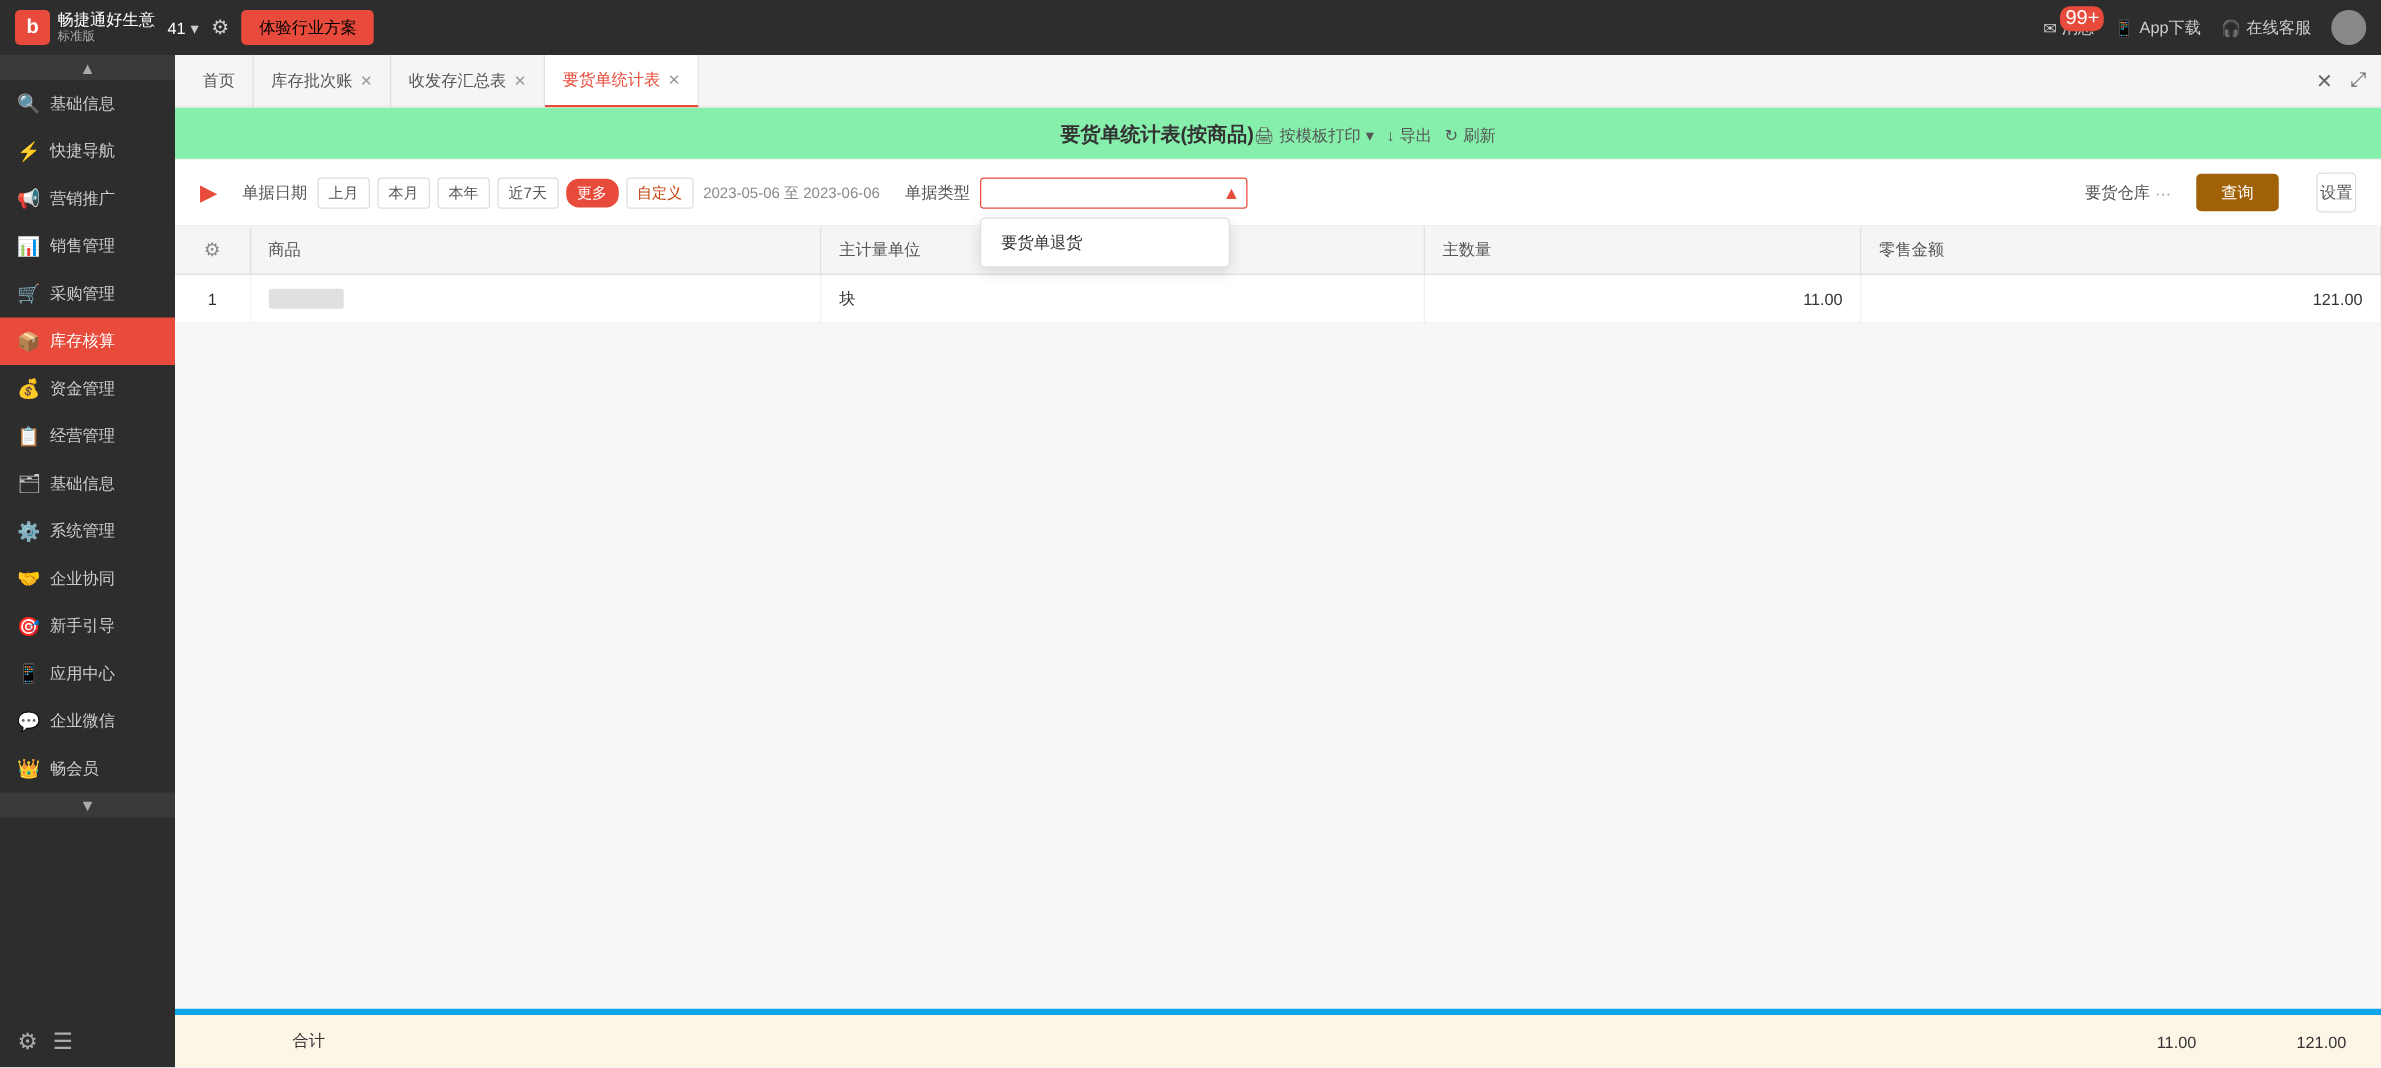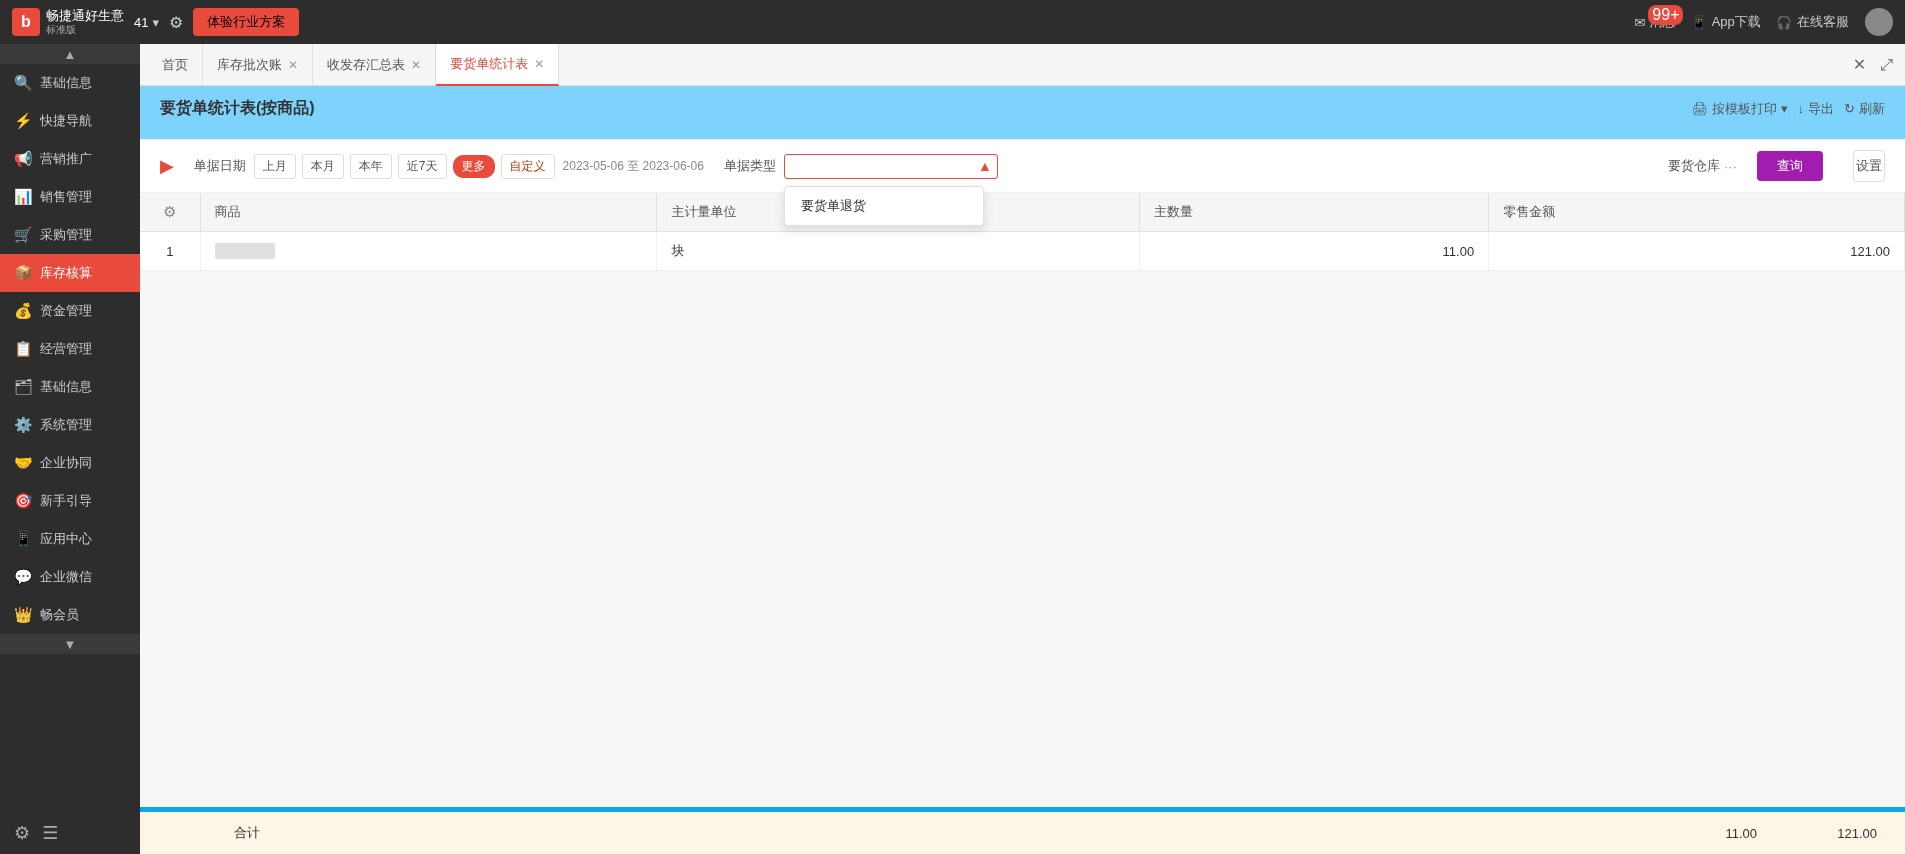--- a/index.html
+++ b/index.html
@@ -97,25 +97,25 @@
     .tab-item.active { background: #fff; color: #e84b3b; border-bottom: 2px solid #e84b3b; }
     .tab-close { color: #999; font-size: 12px; cursor: pointer; }
     .tab-bar-actions { margin-left: auto; display: flex; align-items: center; gap: 6px; }
     .tab-bar-actions .icon-btn { color: #666; cursor: pointer; font-size: 16px; padding: 4px; }
 
     
     .page-content { flex: 1; overflow-y: auto; padding: 0; background: #f7f7f7; display: flex; flex-direction: column; }
 
     
     .page-header {
-      background: #7dd3fc;
-      padding: 12px 20px 20px;
-      display: flex;
-      align-items: center;
-      justify-content: space-between;
+      background: #86efac;
+      padding: 12px 20px 8px;
+      display: flex;
+      align-items: center;
+      justify-content: center;
       border-bottom: 1px solid #f0f0f0;
       flex-shrink: 0;
     }
     .page-title { font-size: 16px; font-weight: bold; color: #333; }
     .page-header-actions { display: flex; align-items: center; gap: 10px; }
     .print-btn { display: flex; align-items: center; gap: 4px; color: #555; font-size: 13px; cursor: pointer; }
     .export-btn { display: flex; align-items: center; gap: 4px; color: #555; font-size: 13px; cursor: pointer; }
     .refresh-btn { display: flex; align-items: center; gap: 4px; color: #555; font-size: 13px; cursor: pointer; }
 
     
@@ -140,21 +140,21 @@
     .custom-btn { padding: 3px 8px; border: 1px solid #ddd; border-radius: 3px; background: #fff; color: #c2410c; font-size: 12px; cursor: pointer; }
 
     
     .type-selector-group { display: flex; align-items: center; gap: 8px; }
     .type-selector { position: relative; display: flex; align-items: center; }
     .type-input { border: 1px solid #e84b3b; border-radius: 3px; padding: 4px 28px 4px 8px; font-size: 13px; min-width: 180px; outline: none; color: #333; }
     .type-chevron { position: absolute; right: 6px; color: #e84b3b; font-size: 14px; cursor: pointer; }
     .warehouse-group { display: flex; align-items: center; gap: 4px; margin-left: auto; }
     .warehouse-label { color: #555; font-size: 13px; }
     .warehouse-dots { color: #999; cursor: pointer; }
-    .query-btn { background: #a21caf; color: white; border: none; padding: 6px 20px; border-radius: 4px; font-size: 13px; cursor: pointer; }
+    .query-btn { background: #a16207; color: white; border: none; padding: 6px 20px; border-radius: 4px; font-size: 13px; cursor: pointer; }
     .settings-btn { background: #fff; color: #555; border: 1px solid #ddd; padding: 6px 2px; border-radius: 4px; font-size: 13px; cursor: pointer; margin-left: 24px; }
 
     
     .type-dropdown {
       position: absolute;
       top: 32px;
       left: 0;
       background: white;
       border: 1px solid #e0e0e0;
       border-radius: 4px;

